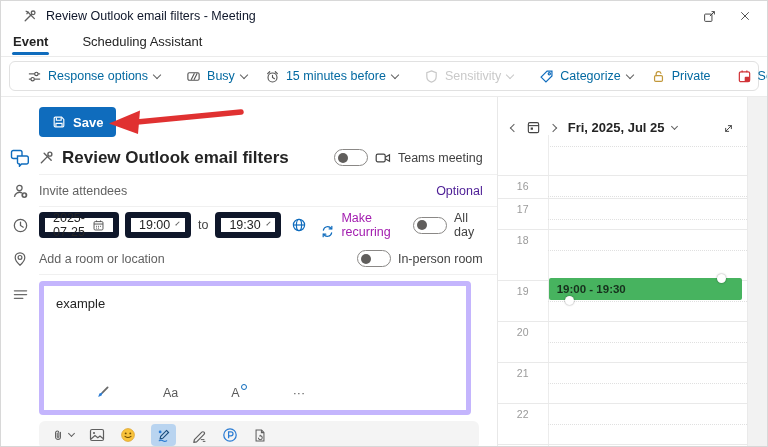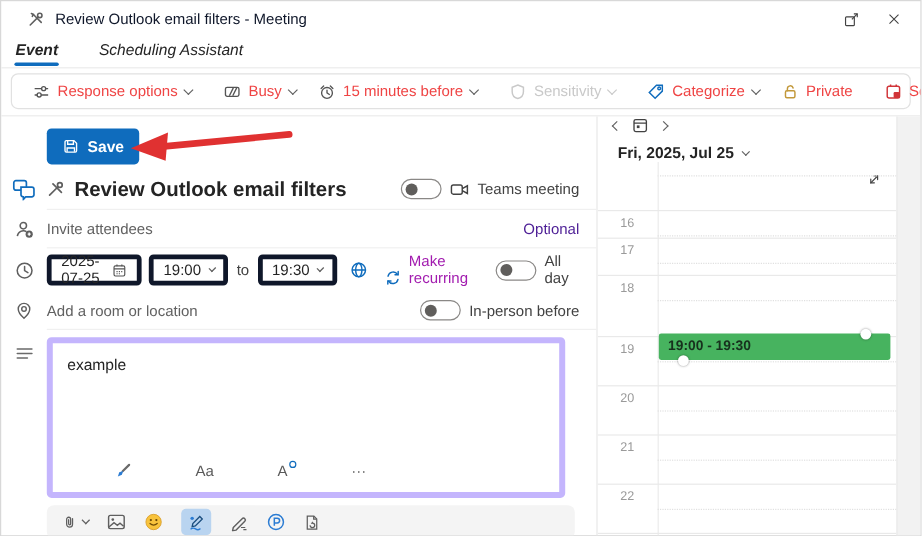--- a/index.html
+++ b/index.html
@@ -8,28 +8,28 @@
   .window { width:768px; height:447px; background:#fff; position:relative; overflow:hidden; border:1px solid #d8d8d8; }
 
   
   .titlebar { height:30px; display:flex; align-items:center; padding:0 14px 0 22px; }
   .titlebar-title { font-size:12.5px; color:#0f172a; margin-left:9px; }
   .win-controls { margin-left:auto; display:flex; align-items:center; gap:20px; }
   .win-btn { display:flex; align-items:center; justify-content:center; width:16px; height:16px; cursor:pointer; }
 
   
   .tabrow { height:26px; display:flex; align-items:flex-end; gap:30px; padding-left:10px; border-bottom:1px solid #ebebeb; }
-  .tab { font-size:13px; color:#242424; padding:3px 2px 7px; position:relative; cursor:pointer;font-style:italic; }
+  .tab { font-size:13px; color:#242424; padding:3px 2px 7px; position:relative; cursor:pointer; }
   .tab.active { font-weight:700; }
   .tab.active::after { content:""; position:absolute; left:1px; right:1px; bottom:1px; height:3px; border-radius:2px; background:#0f6cbd; }
 
   
   .ribbonwrap { padding:4px 8px 5px; border-bottom:1px solid #ebebeb; }
   .ribbon { border:1px solid #e1e1e1; border-radius:6px; height:30px; display:flex; align-items:center; padding:0 8px; }
-  .rib { display:flex; align-items:center; gap:6px; padding:0 9px; height:26px; font-size:12.5px; color:#ef4444; border-radius:4px; cursor:pointer; white-space:nowrap; }
+  .rib { display:flex; align-items:center; gap:6px; padding:0 9px; height:26px; font-size:12.5px; color:#0369a1; border-radius:4px; cursor:pointer; white-space:nowrap; }
   .rib.disabled { color:#c9c9c9; cursor:default; }
   .ribdiv { width:1px; height:16px; background:#e4e4e4; margin:0 4px; }
 
   .chev { width:6px; height:6px; border-right:1.4px solid #616161; border-bottom:1.4px solid #616161; display:inline-block; transform:rotate(45deg); margin-top:-3px; }
   .chev.dis { border-color:#c9c9c9; }
   .chev.sm { width:5px; height:5px; }
   .chev.l { transform:rotate(135deg); margin-top:0; }
   .chev.r { transform:rotate(-45deg); margin-top:0; }
 
   
@@ -50,37 +50,37 @@
 
   .ev-title { font-size:17px; font-weight:700; color:#242424; margin-left:8px; }
   .rgt { margin-left:auto; display:flex; align-items:center; gap:7px; font-size:12.5px; color:#424242; }
 
   .toggle { width:34px; height:17px; border:1px solid #8a8886; border-radius:9px; position:relative; background:#fff; cursor:pointer; flex:none; }
   .toggle::after { content:""; position:absolute; left:3px; top:2.5px; width:10px; height:10px; border-radius:50%; background:#605e5c; }
 
   .placeholder { font-size:12.5px; color:#616161; }
   .link { font-size:12.5px; color:#4c1d95; cursor:pointer; }
 
-  .inputbox { display:flex; align-items:center; gap:7px; border:4px solid #0f172a; border-radius:4px; height:26px; padding:0 8px; font-size:12.5px; color:#242424; background:#fff; cursor:pointer; }
+  .inputbox { display:flex; align-items:center; gap:7px; border:6px solid #0f172a; border-radius:4px; height:26px; padding:0 8px; font-size:12.5px; color:#242424; background:#fff; cursor:pointer; }
   .tolbl { margin:0 7px; font-size:12.5px; color:#424242; }
   .linkbtn { display:flex; align-items:flex-end; gap:6px; color:#a21caf; font-size:12.5px; cursor:pointer; }
 
   .desc { margin:6px 13px 0 38px; border:5px solid #c4b5fd; border-radius:4px; height:134px; display:flex; flex-direction:column; }
   .desc-text { flex:1; padding:10px 12px; font-size:13px; color:#242424; cursor:text; }
   .desc-fmt { display:flex; align-items:center; gap:17px; padding:4px 14px 9px; }
   .fmtbtn { color:#5a5a5a; font-size:12.5px; display:flex; align-items:center; cursor:pointer;margin-left:36px; }
   .size-btn { position:relative; }
   .size-btn::after { content:""; position:absolute; top:-2px; right:-7px; width:4px; height:4px; border:1.2px solid #0f6cbd; border-radius:50%; }
 
   .attachbar { margin:6px 0 0 38px; width:440px; height:28px; background:#f4f4f4; border-radius:6px; display:flex; align-items:center; gap:15px; padding:0 12px; }
   .abtn { display:flex; align-items:center; justify-content:center; cursor:pointer; }
   .abtn.sel { background:#b9d4f0; border-radius:4px; width:25px; height:22px; }
 
   
-  .panel-header { height:38px; display:flex; align-items:flex-start; gap:8px; padding:0 12px 0 13px;flex-direction:column; }
+  .panel-header { height:38px; display:flex; align-items:flex-end; gap:8px; padding:0 12px 0 13px; }
   .ph-date { font-size:13px; font-weight:700; color:#242424; margin-left:4px; display:flex; align-items:center; gap:7px; cursor:pointer; }
   .ph-nav { display:flex; align-items:center; gap:9px; }
   .ph-expand { margin-left:auto; cursor:pointer; display:flex; }
 
   .panel-grid { position:relative; height:325px; overflow:hidden; }
   .gutline { position:absolute; left:50px; top:0; bottom:0; width:1px; background:#ececec; }
   .predot { position:absolute; left:50px; right:0; top:11px; border-top:1px dotted #e0e0e0; }
   .hrow { position:absolute; left:0; right:0; height:41px; border-top:1px solid #e9e9e9; cursor:pointer; }
   .hrow::after { content:""; position:absolute; left:50px; right:0; top:20px; border-top:1px dotted #e0e0e0; }
   .hlabel { display:block; width:50px; text-align:center; font-size:10.5px; color:#9a9a9a; padding-top:4px; }
@@ -333,21 +333,21 @@
         <div class="gut">
           <svg width="16" height="16" viewBox="0 0 16 16" fill="none" stroke="#5f5f5f" stroke-width="1.2">
             <path d="M8 1.8 C5.2 1.8 3.2 3.9 3.2 6.5 C3.2 10 8 14.2 8 14.2 C8 14.2 12.8 10 12.8 6.5 C12.8 3.9 10.8 1.8 8 1.8 Z"></path>
               <circle cx="8" cy="6.4" r="1.9"></circle>
           </svg>
         </div>
         <div class="fbody bline">
           <span class="placeholder">Add a room or location</span>
           <div class="rgt">
             <span class="toggle"></span>
-            <span>In-person before</span>
+            <span>In-person room</span>
           </div>
         </div>
       </div>
 
       <div class="frow">
         <div class="gut" style="align-items:flex-start; padding-top:14px;">
           <svg width="15" height="12" viewBox="0 0 16 12" stroke="#6a6a6a" stroke-width="1.4" stroke-linecap="round">
             <path d="M1.5 1.5 H14.5 M1.5 5.5 H14.5 M1.5 9.5 H10.5"></path>
           </svg>
         </div>

